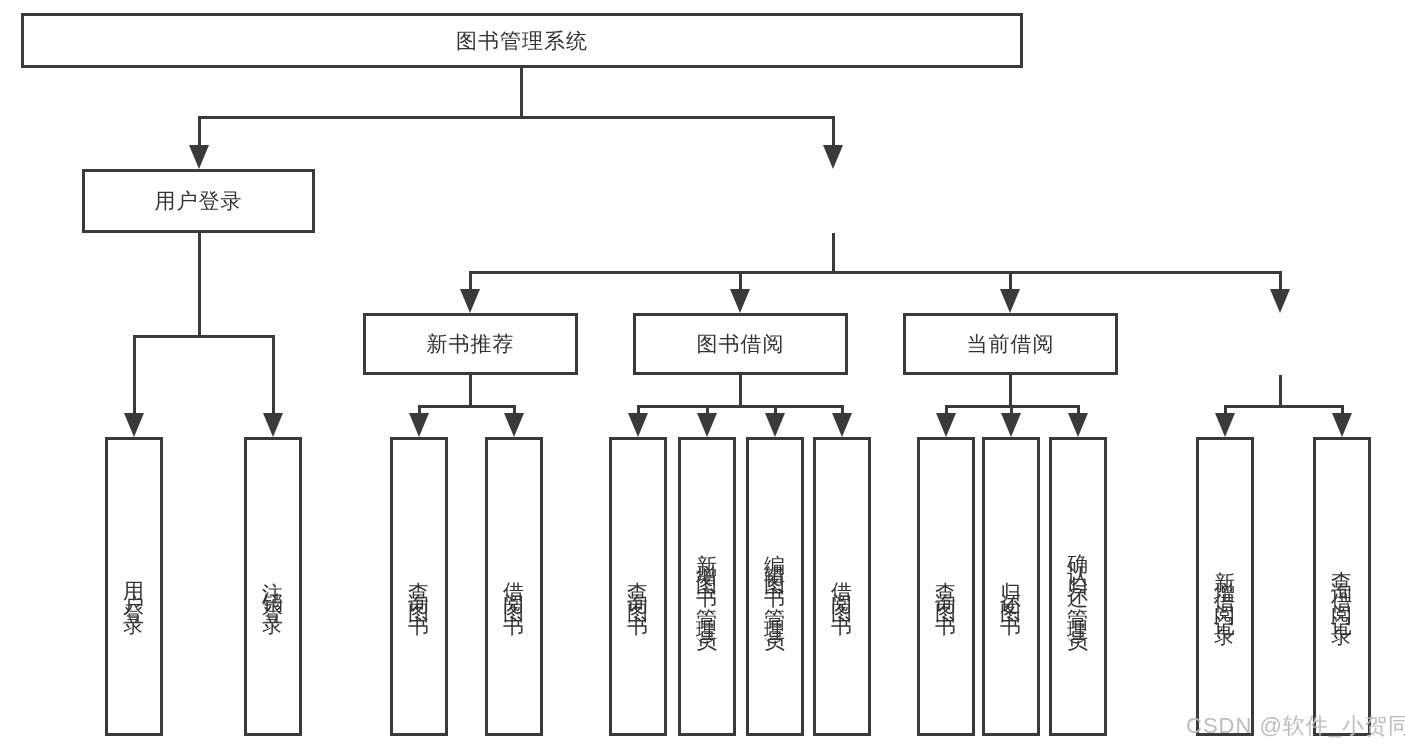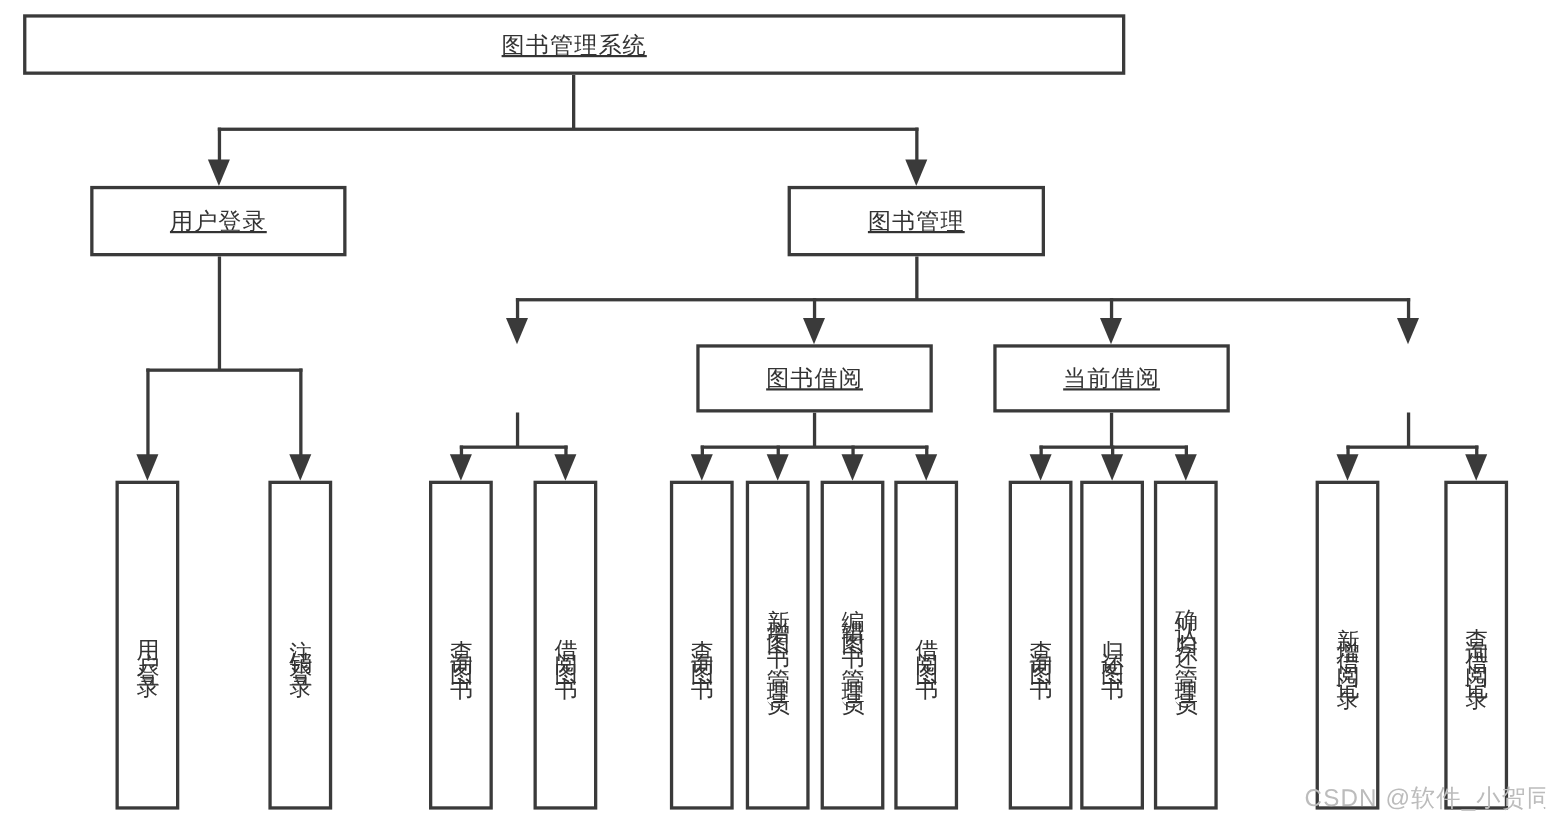--- a/index.html
+++ b/index.html
@@ -10,21 +10,21 @@
   }
   
   .v{position:absolute;width:3px;background:#3a3a3a;}
   .h{position:absolute;height:3px;background:#3a3a3a;}
   .tri{position:absolute;width:0;height:0;
        border-left:10px solid transparent;border-right:10px solid transparent;
        border-top:24px solid #3a3a3a;}
   
   .box{position:absolute;background:#ffffff;border:3px solid #3a3a3a;box-sizing:border-box;
        display:flex;align-items:center;justify-content:center;font-size:21px;color:#333333;}
-  .label{white-space:nowrap;letter-spacing:1px;text-decoration:underline;}
+  .label{white-space:nowrap;letter-spacing:1px;}
   .vlabel{writing-mode:vertical-rl;text-orientation:mixed;letter-spacing:11px;line-height:1;}
   .watermark{position:absolute;left:1186px;top:711px;font-size:22px;color:#bcbcbc;
              letter-spacing:1px;white-space:nowrap;}
 </style>
 </head>
 <body>
 
 <div class="canvas">
 
   <div class="v" style="left:520px;top:68px;height:50px"></div>
@@ -86,24 +86,24 @@
   <div class="tri" style="left:1215px;top:413px"></div>
   <div class="tri" style="left:1332px;top:413px"></div>
 
   <div class="box" style="left:21px;top:13px;width:1002px;height:55px">
     <span class="label">图书管理系统</span>
   </div>
 
   <div class="box" style="left:82px;top:169px;width:233px;height:64px">
     <span class="label">用户登录</span>
   </div>
-  <div class="box" style="left:716px;top:169px;width:234px;height:64px">
-    <span class="label">图书管理</span>
+
+  <div class="box" style="left:363px;top:313px;width:215px;height:62px">
+    <span class="label">新书推荐</span>
   </div>
-
   <div class="box" style="left:633px;top:313px;width:215px;height:62px">
     <span class="label">图书借阅</span>
   </div>
   <div class="box" style="left:903px;top:313px;width:215px;height:62px">
     <span class="label">当前借阅</span>
   </div>
 
   <div class="box" style="left:105px;top:437px;width:58px;height:299px">
     <span class="vlabel">用户登录</span>
   </div>

